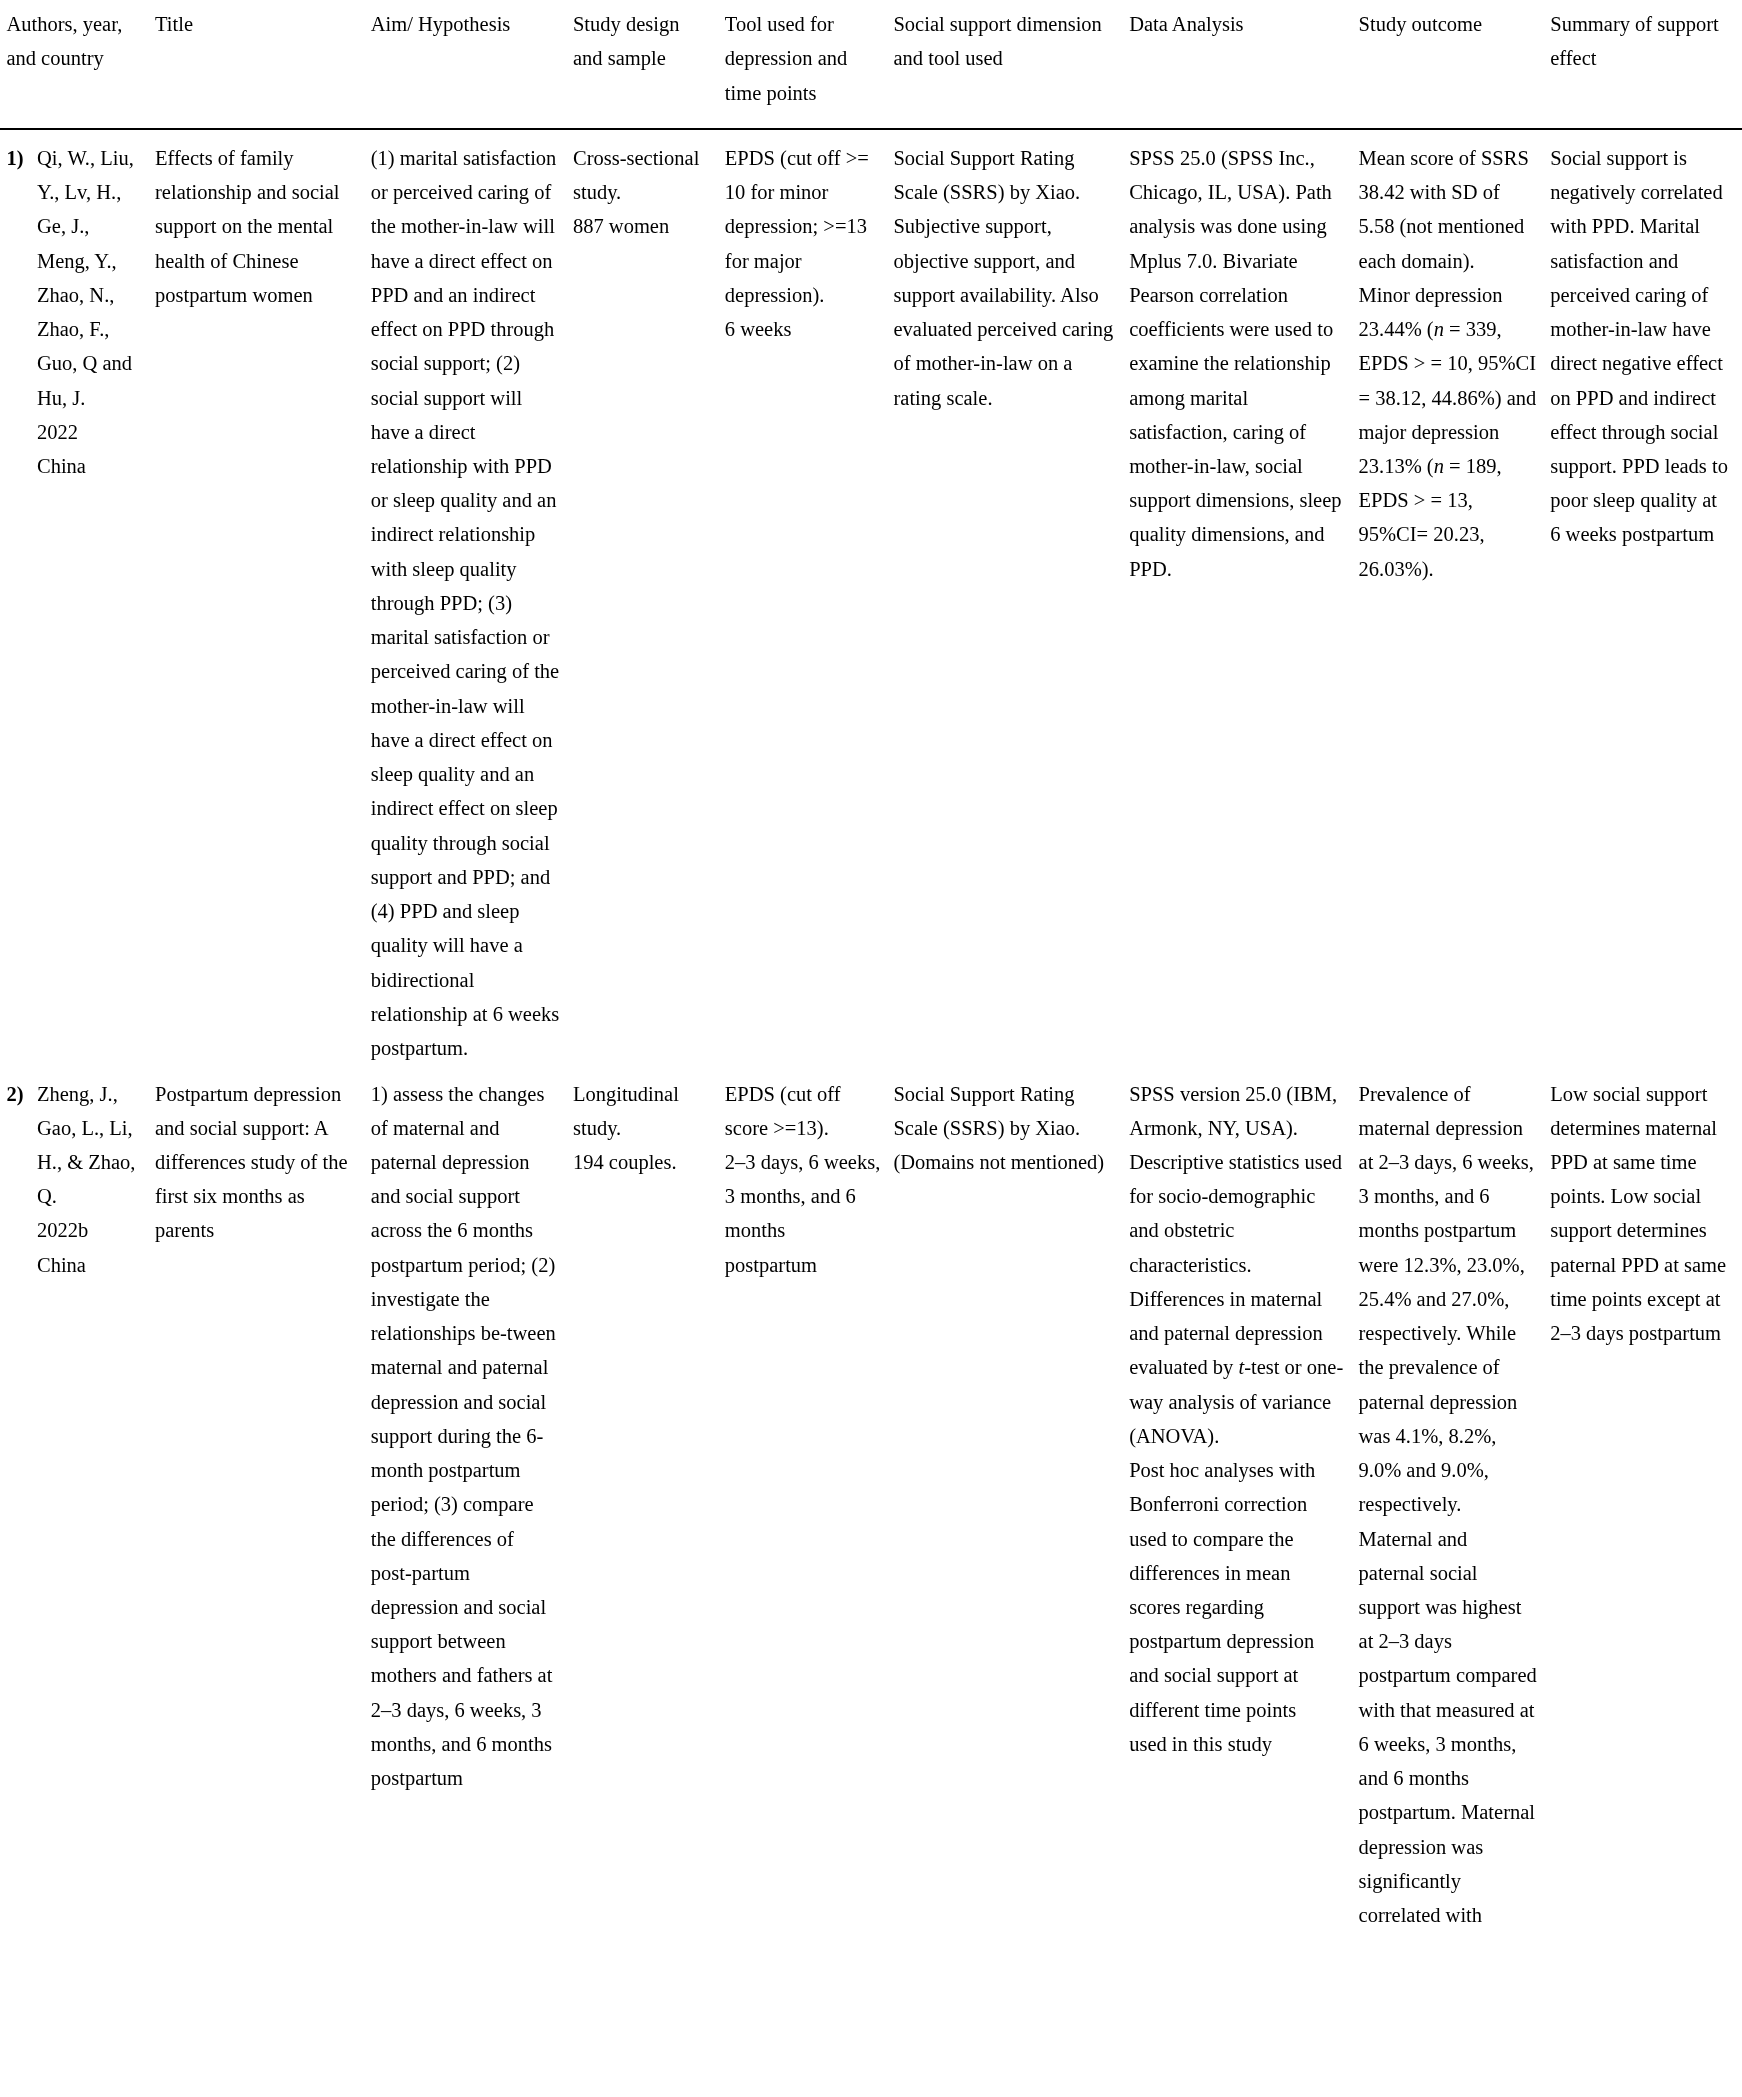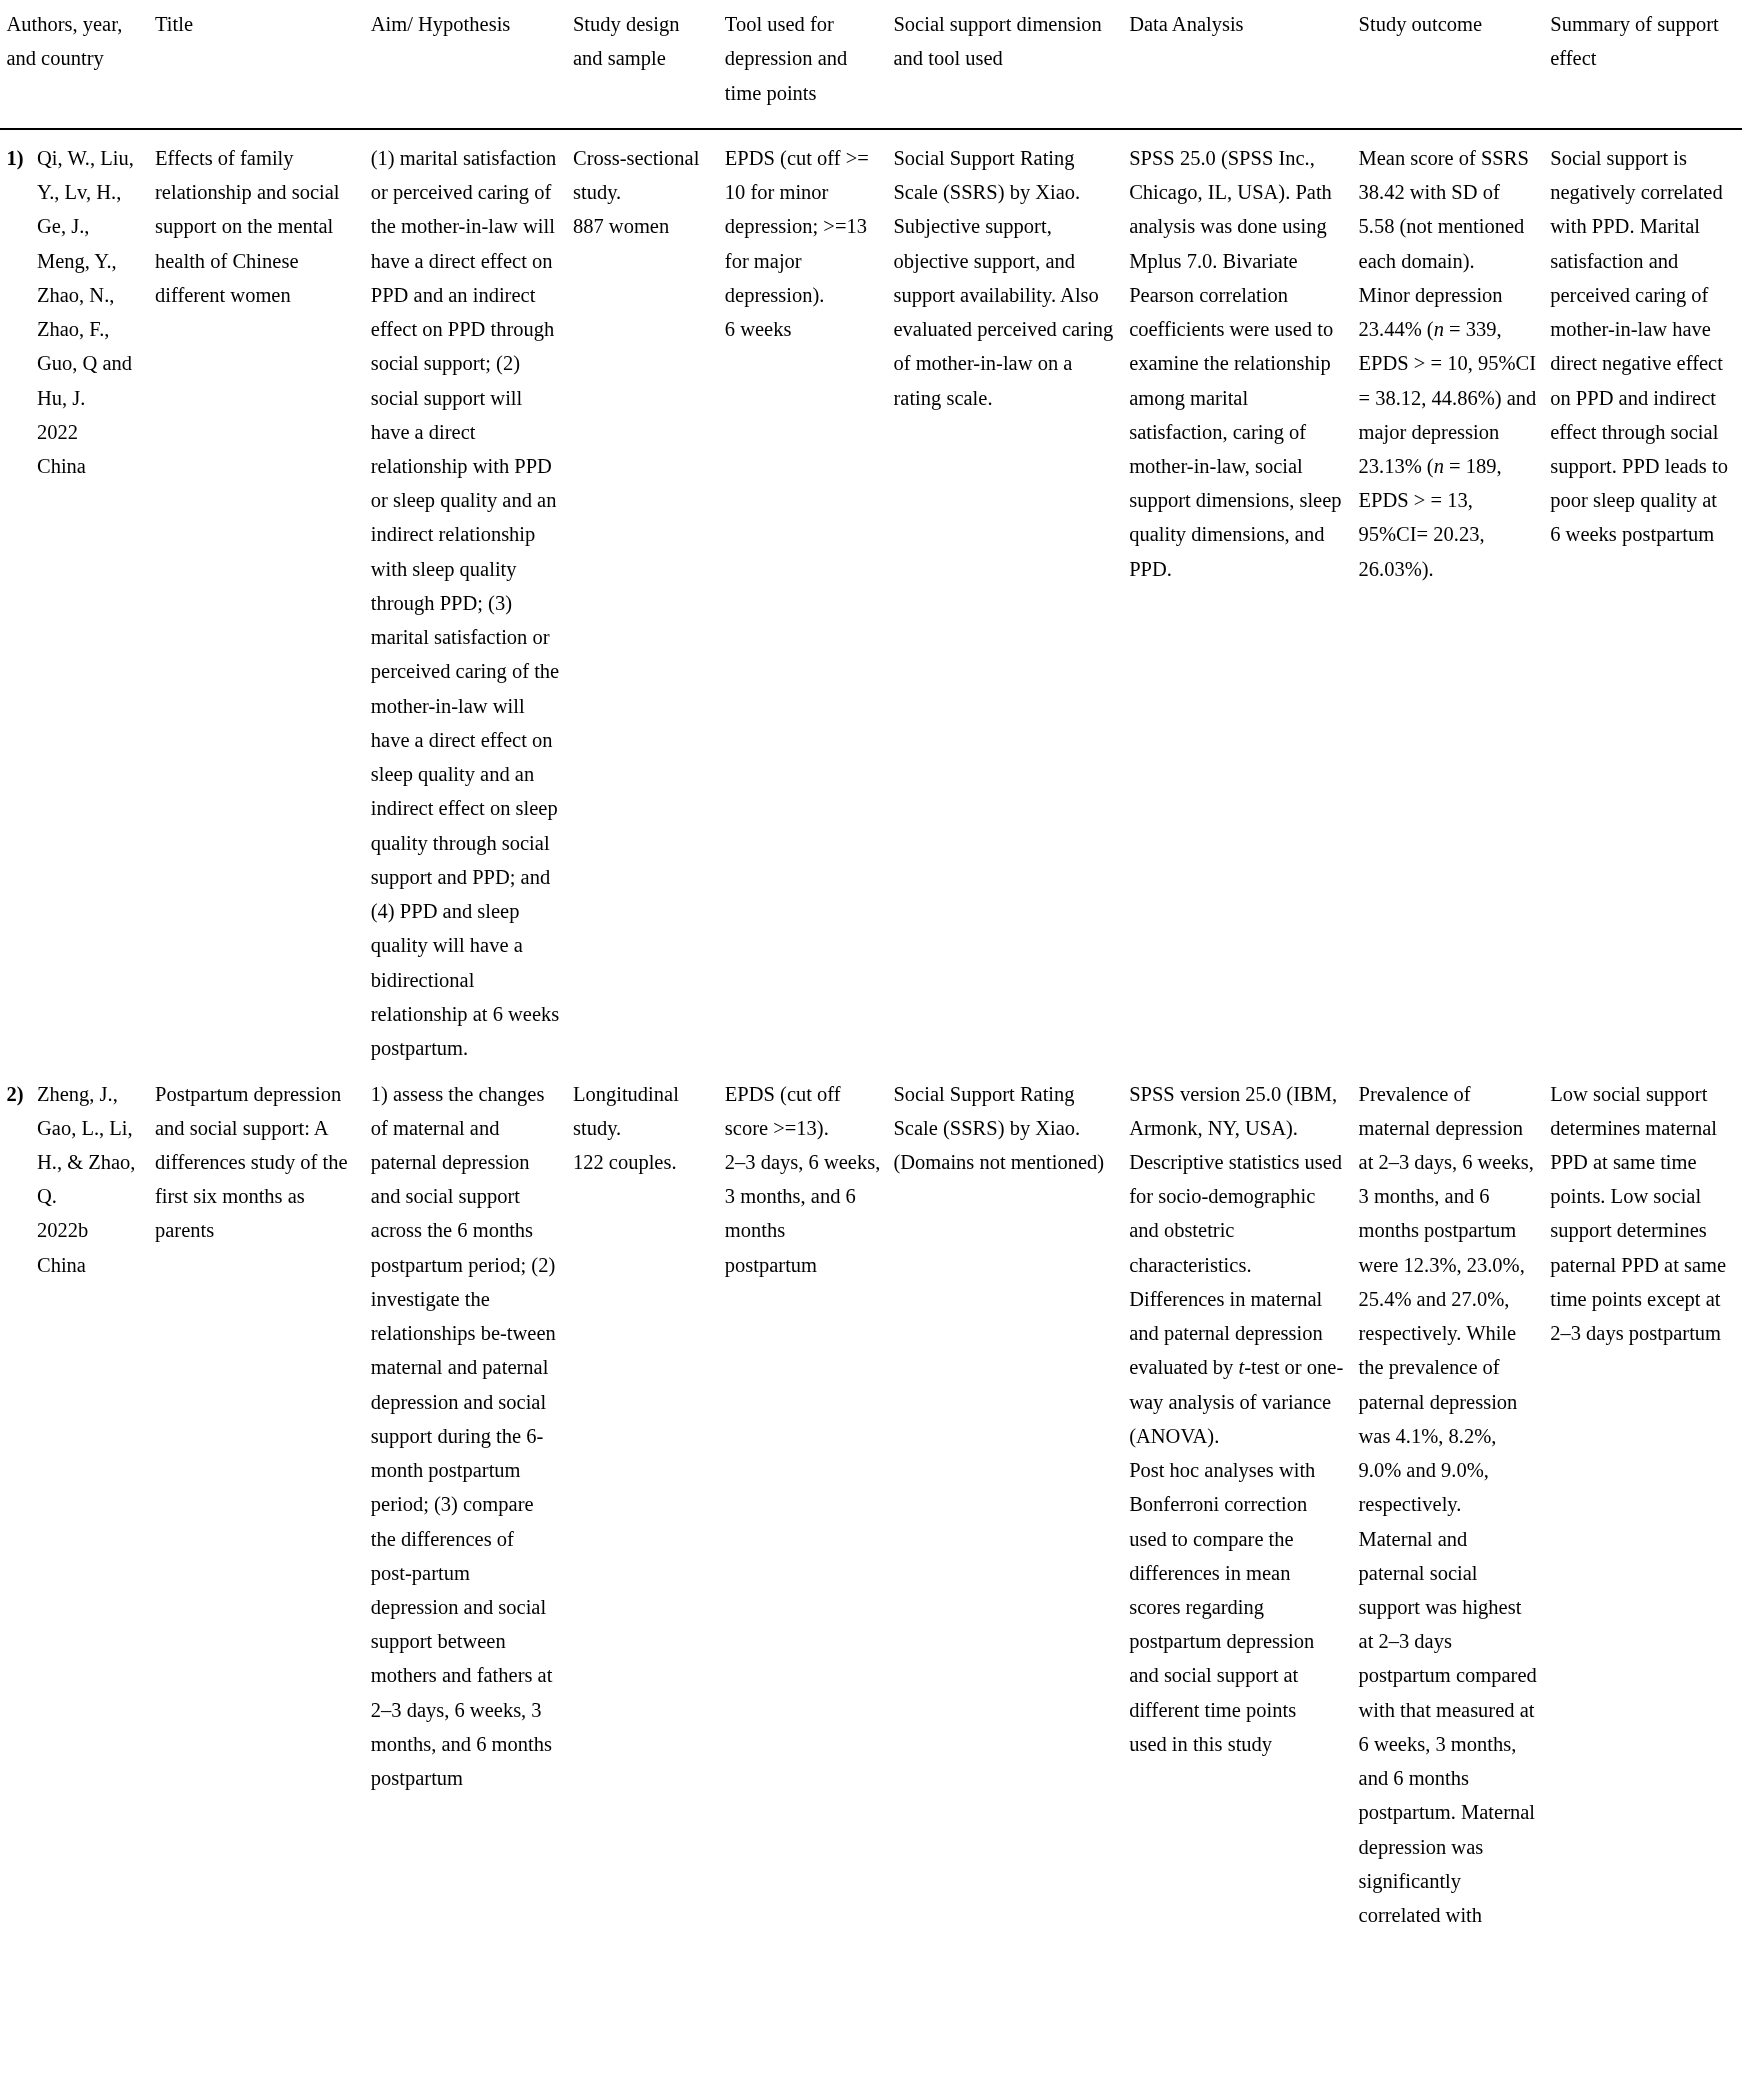--- a/index.html
+++ b/index.html
@@ -106,21 +106,21 @@
 
       <tr>
         <td class="ref-cell">
           <span class="ref-num">1)</span>
           <span class="ref-lines">
             <span class="blk">Qi, W., Liu, Y., Lv, H., Ge, J., Meng, Y., Zhao, N., Zhao, F., Guo, Q and Hu, J.</span>
             <span class="blk">2022</span>
             <span class="blk">China</span>
           </span>
         </td>
-        <td>Effects of family relationship and social support on the mental health of Chinese different women</td>
+        <td>Effects of family relationship and social support on the mental health of Chinese postpartum women</td>
         <td>(1) marital satisfaction or perceived caring of the mother-in-law will have a direct effect on PPD and an indirect effect on PPD through social support; (2) social support will have a direct relationship with PPD or sleep quality and an indirect relationship with sleep quality through PPD; (3) marital satisfaction or perceived caring of the mother-in-law will have a direct effect on sleep quality and an indirect effect on sleep quality through social support and PPD; and (4) PPD and sleep quality will have a bidirectional relationship at 6 weeks postpartum.</td>
         <td>
           <span class="blk">Cross-sectional study.</span>
           <span class="blk">887 women</span>
         </td>
         <td>
           <span class="blk">EPDS (cut off &gt;= 10 for minor depression; &gt;=13 for major depression).</span>
           <span class="blk">6 weeks</span>
         </td>
         <td>Social Support Rating Scale (SSRS) by Xiao. Subjective support, objective support, and support availability. Also evaluated perceived caring of mother-in-law on a rating scale.</td>
@@ -140,21 +140,21 @@
           <span class="ref-lines">
             <span class="blk">Zheng, J., Gao, L., Li, H., &amp; Zhao, Q.</span>
             <span class="blk">2022b</span>
             <span class="blk">China</span>
           </span>
         </td>
         <td>Postpartum depression and social support: A differences study of the first six months as parents</td>
         <td>1) assess the changes of maternal and paternal depression and social support across the 6 months postpartum period; (2) investigate the relationships be-tween maternal and paternal depression and social support during the 6-month postpartum period; (3) compare the differences of post-partum depression and social support between mothers and fathers at 2–3 days, 6 weeks, 3 months, and 6 months postpartum</td>
         <td>
           <span class="blk">Longitudinal study.</span>
-          <span class="blk">122 couples.</span>
+          <span class="blk">194 couples.</span>
         </td>
         <td>
           <span class="blk">EPDS (cut off score &gt;=13).</span>
           <span class="blk">2–3 days, 6 weeks, 3 months, and 6 months postpartum</span>
         </td>
         <td>Social Support Rating Scale (SSRS) by Xiao. (Domains not mentioned)</td>
         <td>
           <span class="blk">SPSS version 25.0 (IBM, Armonk, NY, USA).</span>
           <span class="blk">
             <span>Descriptive statistics used for socio-demographic and obstetric characteristics. Differences in maternal and paternal depression evaluated by </span><span class="it">t</span><span>-test or one-way analysis of variance (ANOVA).</span>

